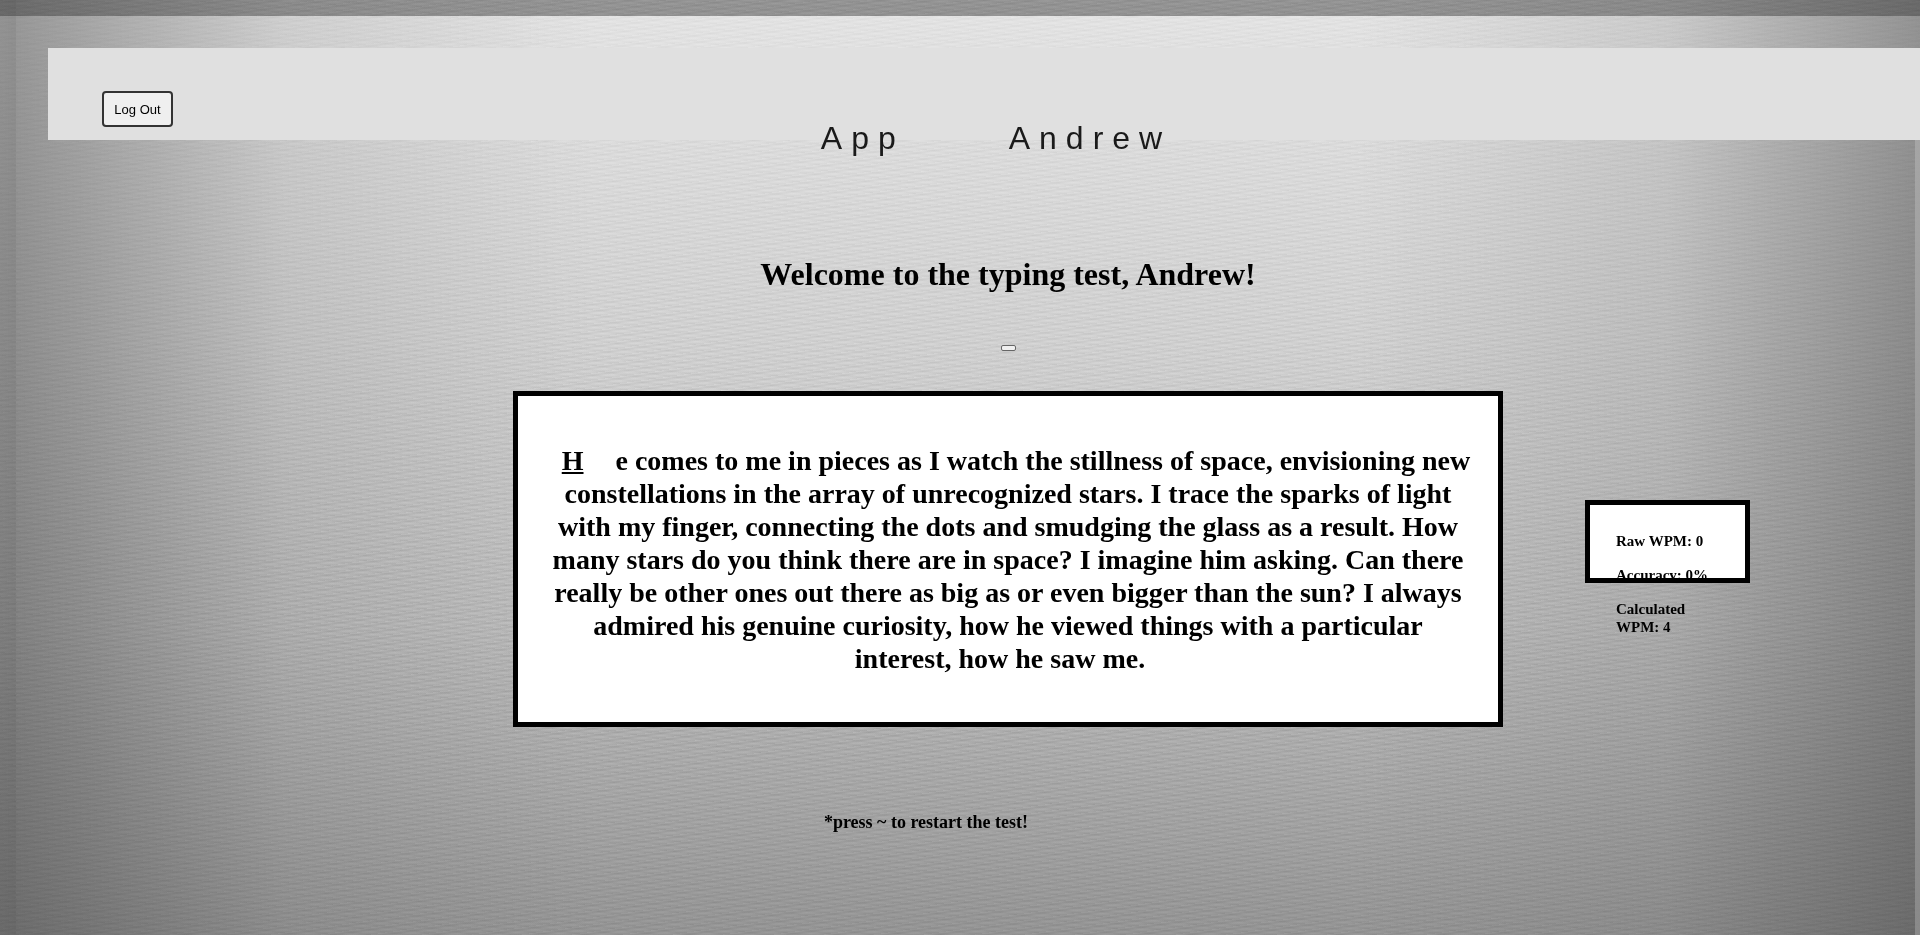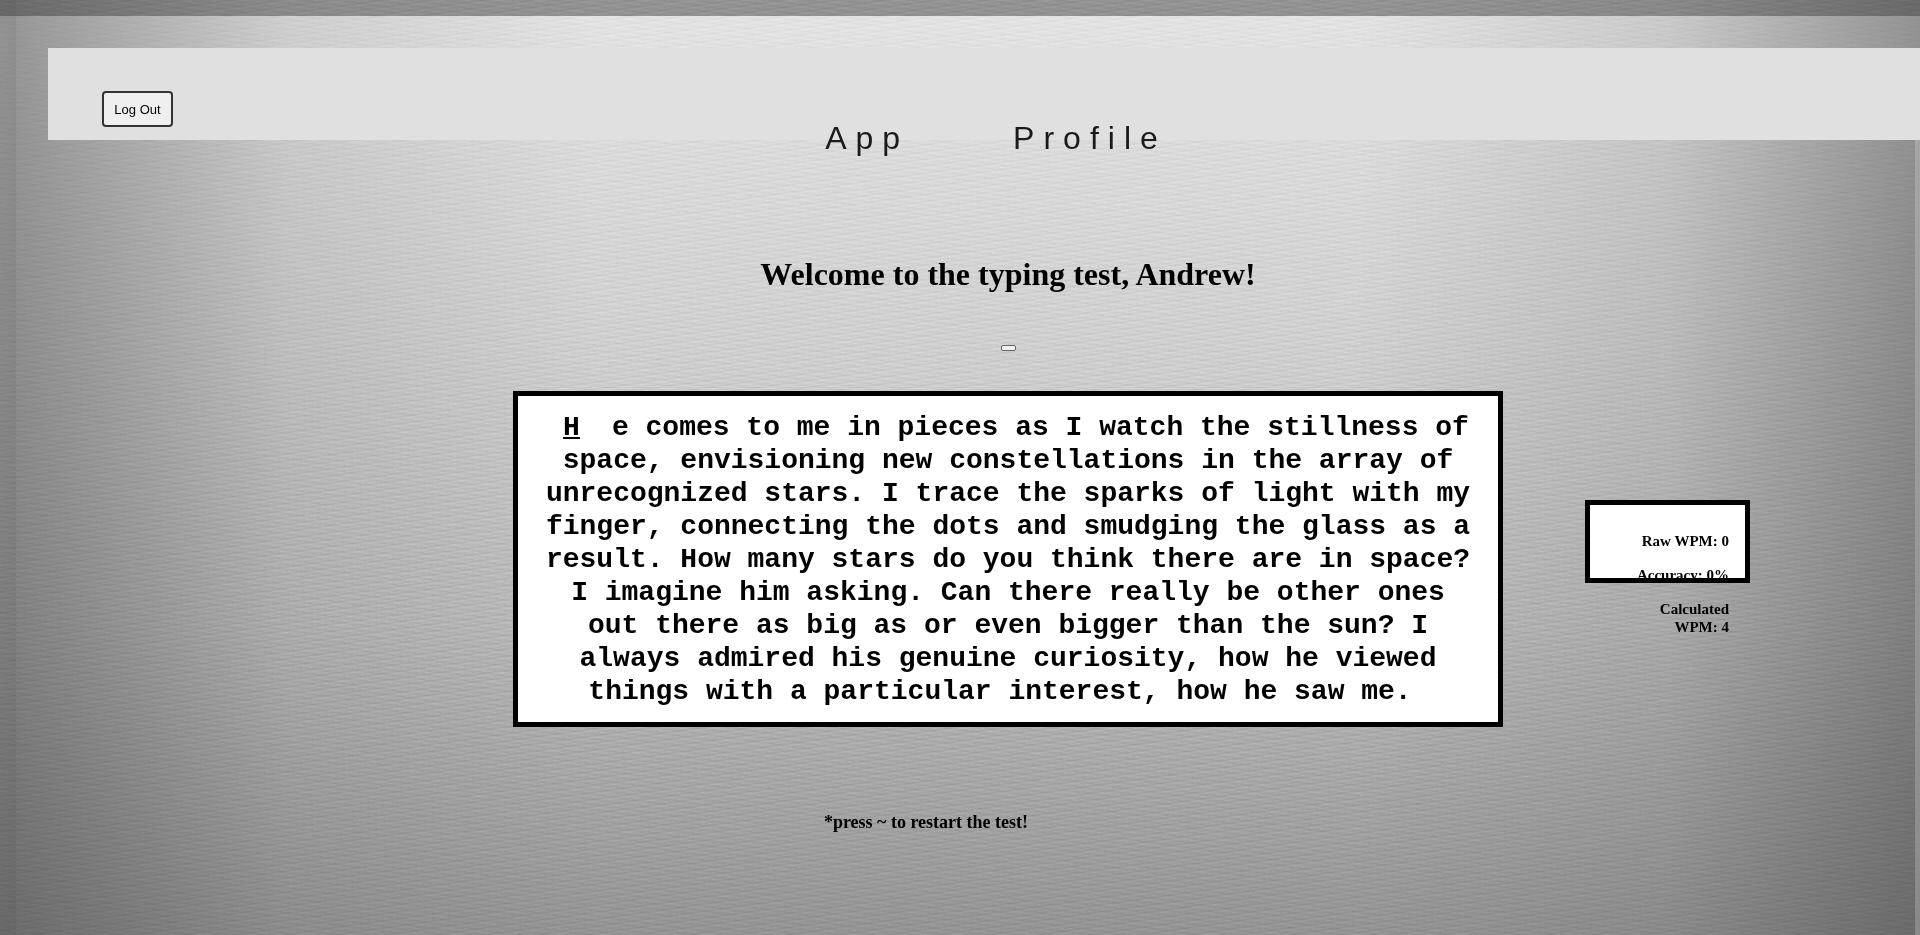--- a/index.html
+++ b/index.html
@@ -46,49 +46,48 @@
     }
     .tiny-btn {
       position: absolute; left: 953px; top: 297px; width: 15px; height: 6px;
       background: #f0f0f0; border: 1px solid #666; border-radius: 2px; cursor: pointer;
     }
     .text-box {
       position: absolute; left: 465px; top: 343px; width: 990px; height: 336px;
       background: #fff; border: 5px solid #000;
       display: flex; align-items: center; justify-content: center;
       padding: 0 8px;
-      font-family: Liberation Mono, monospace;
     }
     .passage {
       text-align: center; font-size: 28px; font-weight: bold; line-height: 33px;
       width: 100%;
     }
     .passage .current { text-decoration: underline; }
     .stats-box {
       position: absolute; left: 1537px; top: 452px; width: 165px; height: 83px;
       background: #fff; border: 5px solid #000;
       padding: 11px 0 0 10px;
-      font-size: 15px; font-weight: bold; line-height: 18px; text-align: right;
+      font-size: 15px; font-weight: bold; line-height: 18px;
     }
     .restart-hint {
       position: absolute; top: 763px; left: 0; width: 1756px; text-align: center;
       font-size: 18px; font-weight: bold; line-height: 22px;
     }
   </style>
 </head>
 <body>
 
 <div class="edge-strip"></div>
 
 <header>
   <button class="logout-btn">Log Out</button>
   <nav>
     <div class="nav-list">
       <a class="nav-link">App</a>
-      <a class="nav-link">Profile</a>
+      <a class="nav-link">Andrew</a>
     </div>
   </nav>
 </header>
 
 <h1 class="welcome">Welcome to the typing test, Andrew!</h1>
 
 <button class="tiny-btn"></button>
 
 <div class="text-box">
   <p class="passage"><span class="current">H</span><span>e comes to me in pieces as I watch the stillness of space, envisioning new constellations in the array of unrecognized stars. I trace the sparks of light with my finger, connecting the dots and smudging the glass as a result. How many stars do you think there are in space? I imagine him asking. Can there really be other ones out there as big as or even bigger than the sun? I always admired his genuine curiosity, how he viewed things with a particular interest, how he saw me.</span></p>

